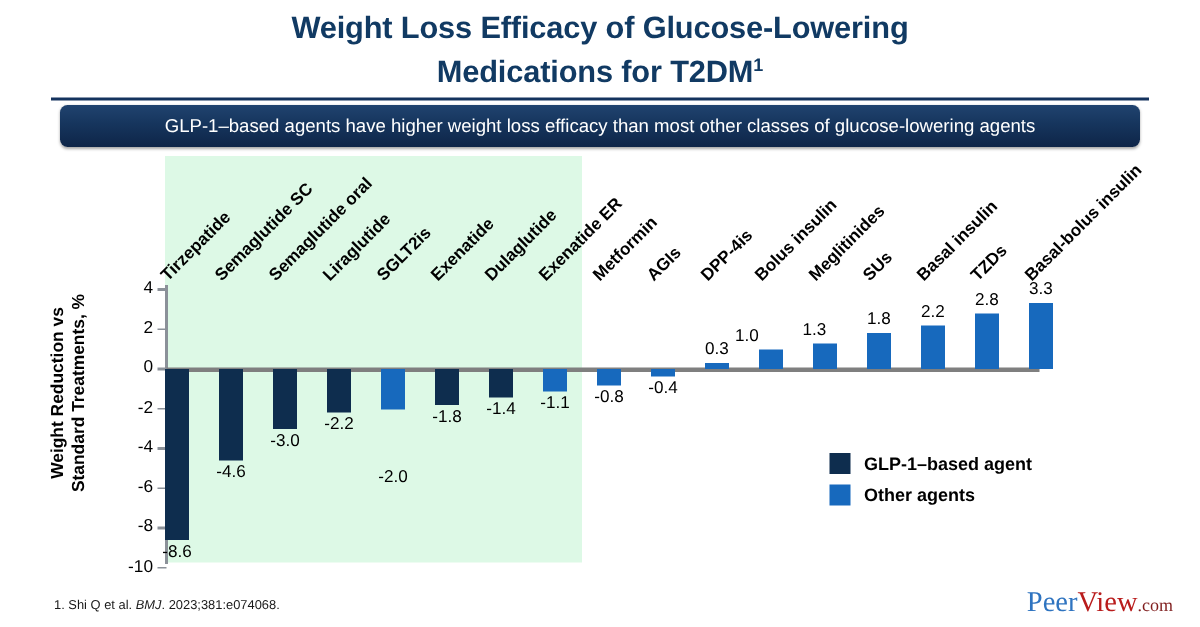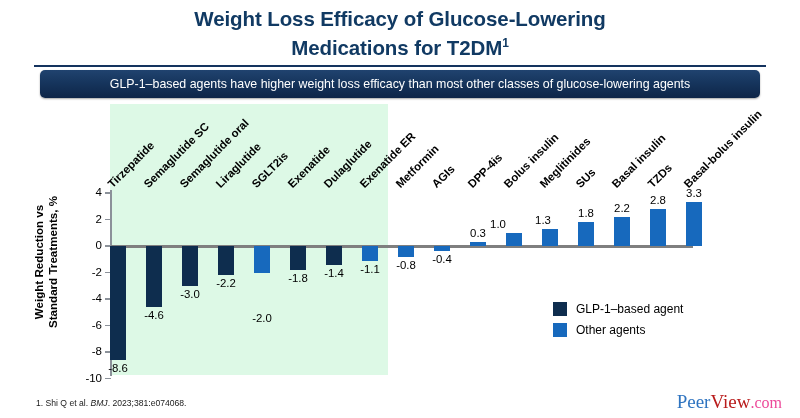--- a/index.html
+++ b/index.html
@@ -148,20 +148,21 @@
 
   
   #legend {
     position: absolute;
     left: 553px; top: 302px;
   }
   .legend-row {
     display: flex;
     align-items: flex-end;
     margin-bottom: 7px;
+    font-weight: bold;
   }
   .legend-swatch {
     width: 14px; height: 14px;
     margin-right: 9px;
     flex: 0 0 auto;
   }
   .legend-swatch.glp   { background: #0e2d4e; }
   .legend-swatch.other { background: #1769bd; }
   .legend-label {
     font-size: 12px;
@@ -181,21 +182,21 @@
 
   
   #logo {
     position: absolute;
     right: 18px; top: 391px;
     font-family: "Liberation Serif", serif;
     white-space: nowrap;
   }
   #logo .peer { color: #2f74c0; font-size: 19px; }
   #logo .view { color: #b91c1c; font-size: 19px; }
-  #logo .com  { color: #ec4899; font-size: 16px; }
+  #logo .com  { color: #7f1d1d; font-size: 12px; }
 </style>
 </head>
 <body>
 
 <div id="title">
   <span>Weight Loss Efficacy of Glucose-Lowering</span><br>
   <span>Medications for T2DM</span><sup>1</sup>
 </div>
 <div id="title-rule"></div>
 

